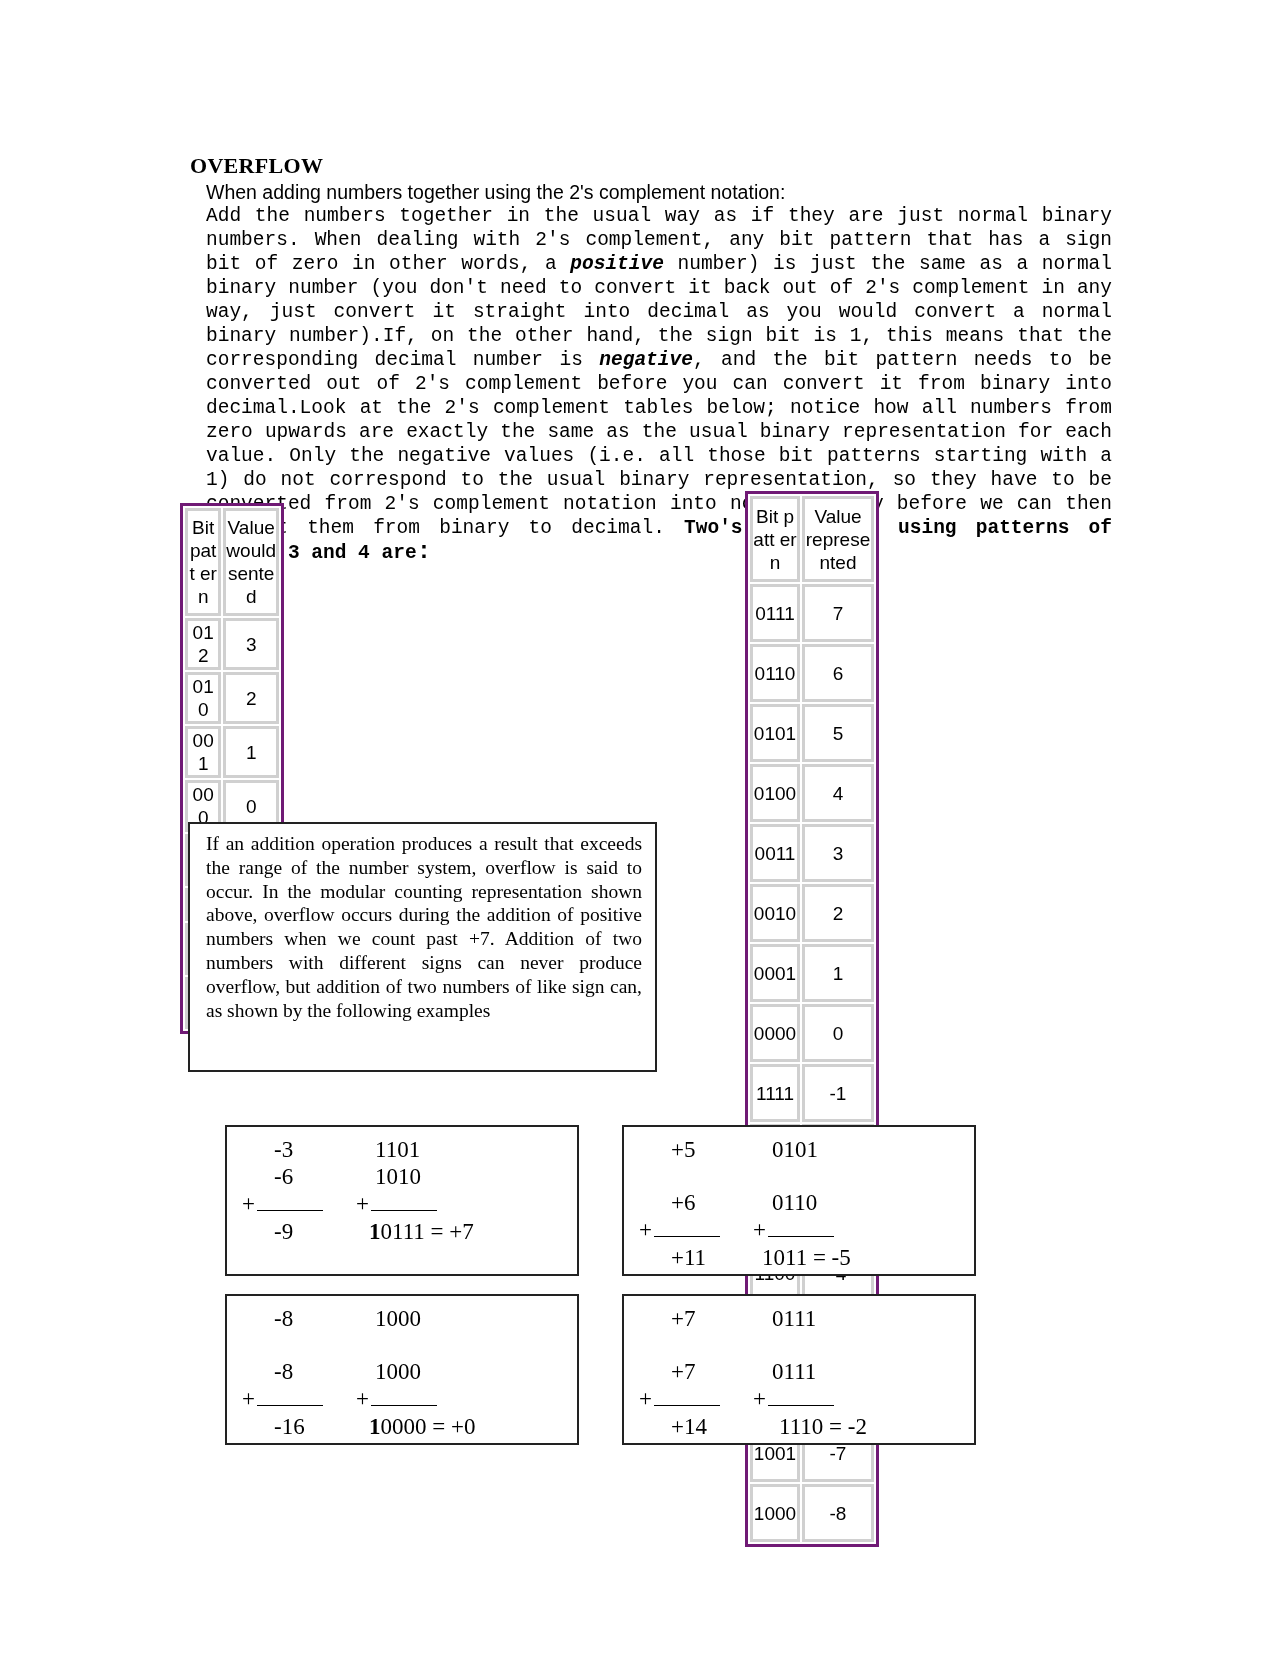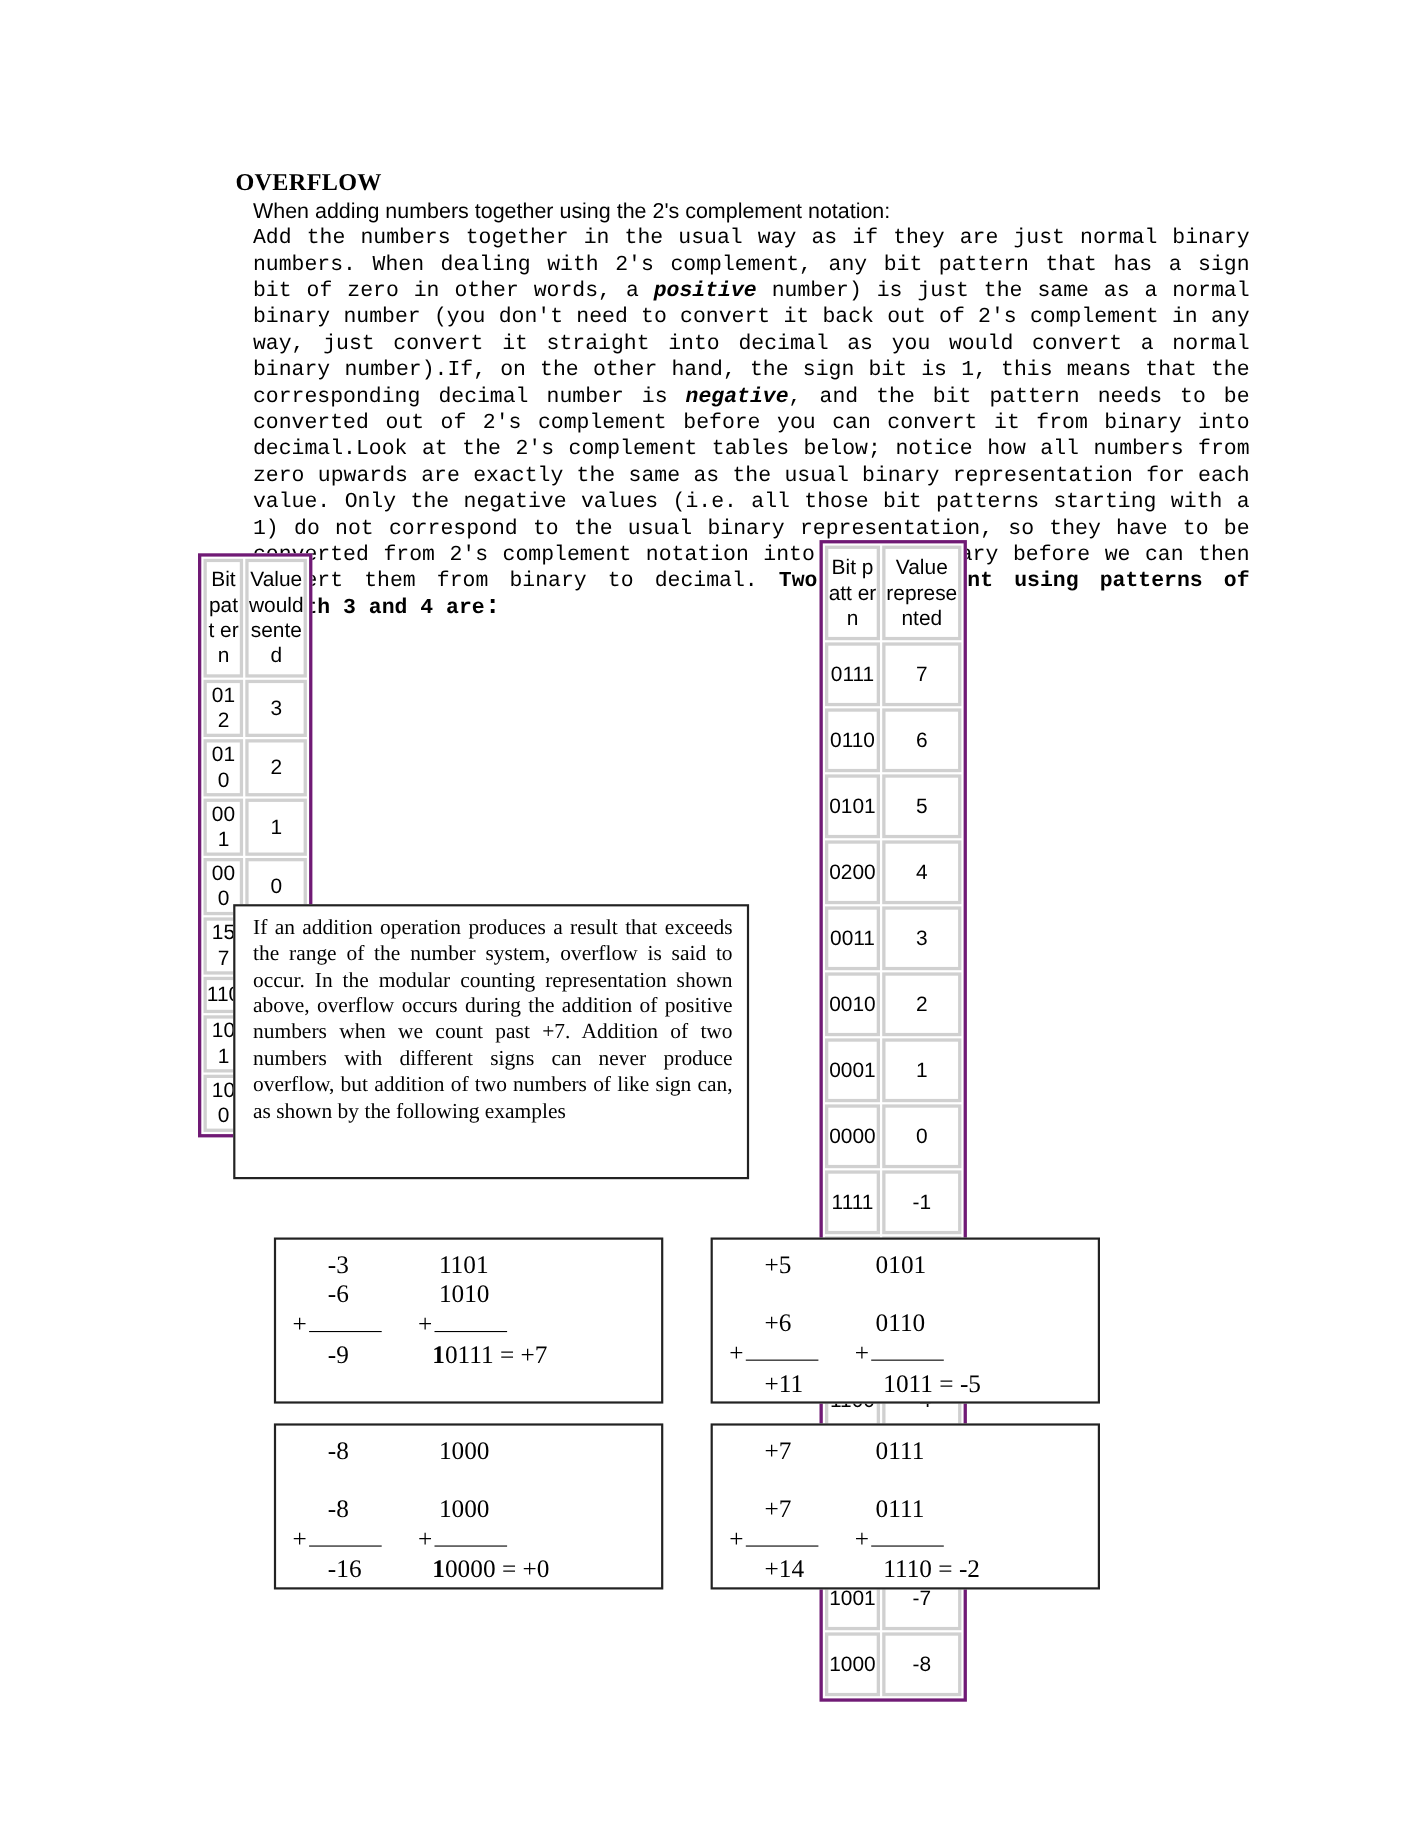--- a/index.html
+++ b/index.html
@@ -1,17 +1,17 @@
 <!DOCTYPE html>
 <html><head>
 <meta charset="utf-8">
 <style>
   html, body { margin: 0; padding: 0; background: #ffffff; }
   body { width: 1280px; height: 1656px; position: relative; overflow: hidden; color: #000; }
-  .abs { position: absolute; margin-left: 24px; }
+  .abs { position: absolute; }
   .title {
     left: 190px; top: 153px;
     font-family: "Liberation Serif", "DejaVu Serif", serif;
     font-weight: bold; font-size: 22px; letter-spacing: 0.3px;
   }
   .para {
     left: 206px; width: 906px;
     font-family: "Liberation Sans", "DejaVu Sans", sans-serif;
     font-size: 19.5px; line-height: 24px;
   }
@@ -96,21 +96,21 @@
       </tr>
       <tr>
         <td class="c1">0110</td>
         <td>6</td>
       </tr>
       <tr>
         <td class="c1">0101</td>
         <td>5</td>
       </tr>
       <tr>
-        <td class="c1">0200</td>
+        <td class="c1">0100</td>
         <td>4</td>
       </tr>
       <tr>
         <td class="c1">0011</td>
         <td>3</td>
       </tr>
       <tr>
         <td class="c1">0010</td>
         <td>2</td>
       </tr>
@@ -215,21 +215,21 @@
     <div class="cell res-bin" style="top: 92px;"><b>1</b><span>0111 = +7</span></div>
   </div>
 <div class="abs ex-box" id="ex2">
     <div class="cell dec" style="top: 10px;">+5</div>
     <div class="cell bin" style="top: 10px;">0101</div>
     <div class="cell dec" style="top: 63px;">+6</div>
     <div class="cell bin" style="top: 63px;">0110</div>
     <div class="cell plus-dec" style="top: 90px;"><span>+</span><span class="bar"></span></div>
     <div class="cell plus-bin" style="top: 90px;"><span>+</span><span class="bar"></span></div>
     <div class="cell dec" style="top: 118px;">+11</div>
-    <div class="cell bin" style="top: 118px; left: 155px;"><b></b><span>1011 = -5</span></div>
+    <div class="cell bin" style="top: 118px; left: 138px;"><b></b><span>1011 = -5</span></div>
   </div>
 <div class="abs ex-box" id="ex3">
     <div class="cell dec" style="top: 10px;">-8</div>
     <div class="cell bin" style="top: 10px;">1000</div>
     <div class="cell dec" style="top: 63px;">-8</div>
     <div class="cell bin" style="top: 63px;">1000</div>
     <div class="cell plus-dec" style="top: 90px;"><span>+</span><span class="bar"></span></div>
     <div class="cell plus-bin" style="top: 90px;"><span>+</span><span class="bar"></span></div>
     <div class="cell dec" style="top: 118px;">-16</div>
     <div class="cell res-bin" style="top: 118px;"><b>1</b><span>0000 = +0</span></div>

